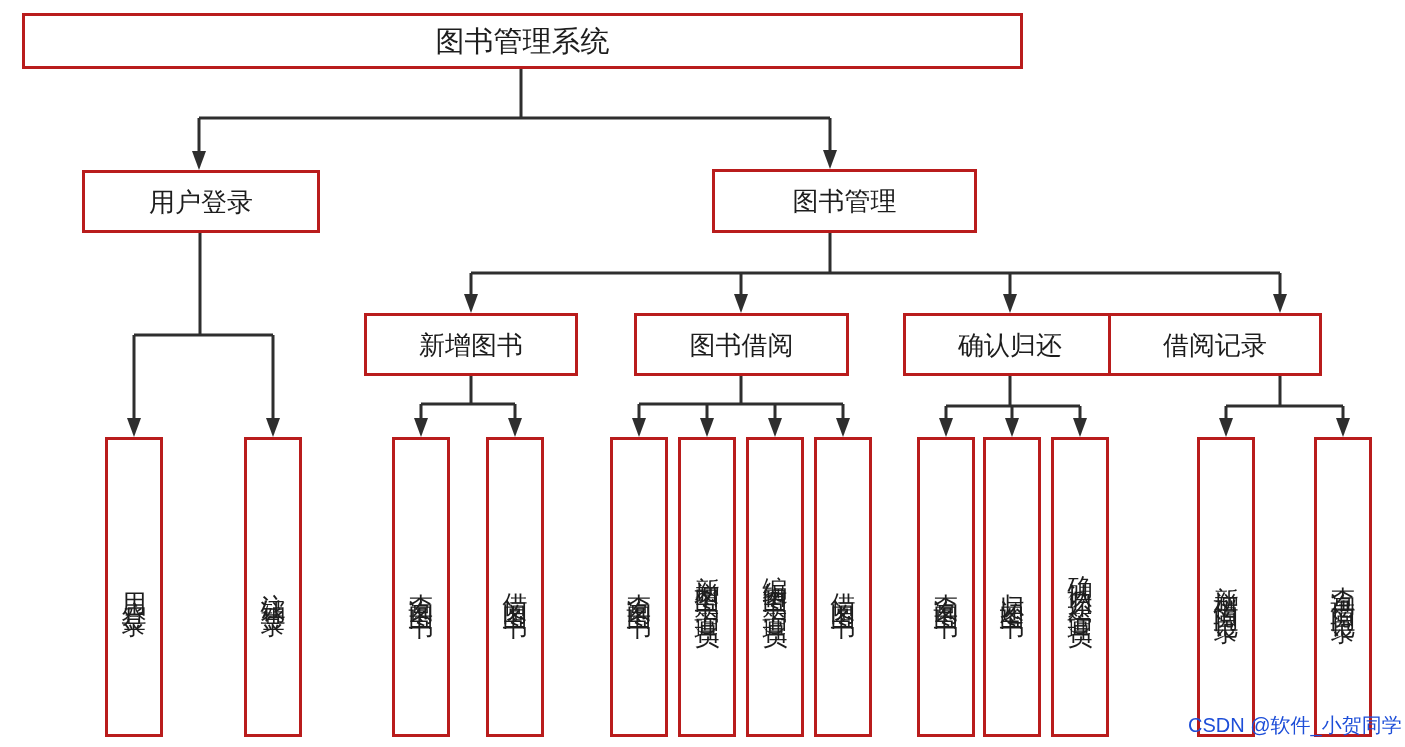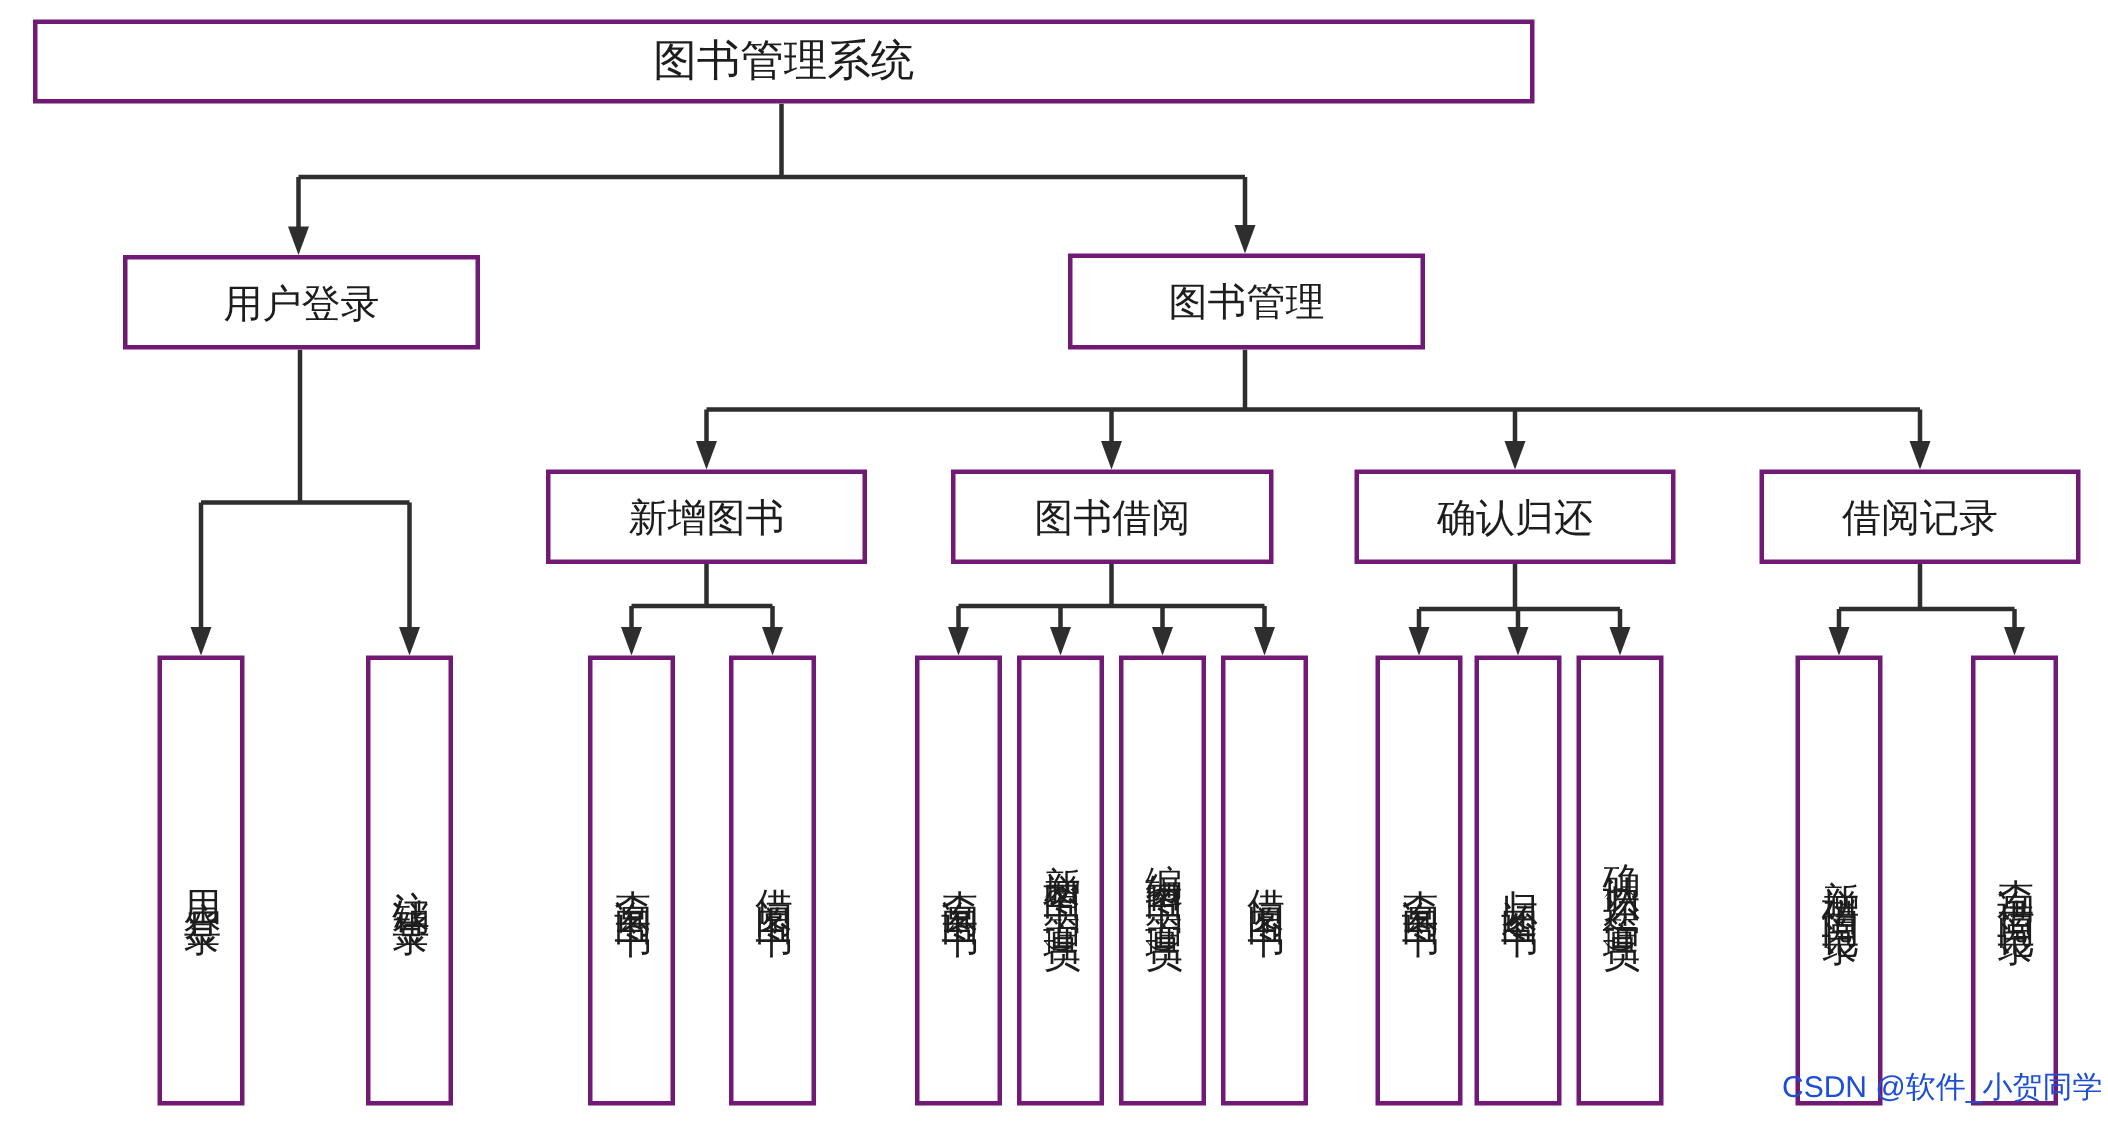--- a/index.html
+++ b/index.html
@@ -16,21 +16,21 @@
     position: absolute;
     left: 0; top: 0;
     width: 1405px;
     height: 747px;
   }
   .connectors path { stroke: #2e2e2e; stroke-width: 3; fill: none; }
   .connectors polygon { fill: #2e2e2e; stroke: none; }
   .node {
     position: absolute;
     box-sizing: border-box;
-    border: 3px solid #701a75;
+    border: 3px solid #b91c1c;
     background: #ffffff;
     display: flex;
     align-items: center;
     justify-content: center;
     text-align: left;
     font-size: 26px;
     line-height: 1;
     color: #1d1d1d;
   }
   .node.root { font-size: 29px; }
@@ -102,26 +102,26 @@
     <g>
       <path d="M1280 376 V406 M1226 406 H1343 M1226 406 V419 M1343 406 V419"></path>
       <polygon points="1219,418 1233,418 1226,437"></polygon>
       <polygon points="1336,418 1350,418 1343,437"></polygon>
     </g>
   </svg>
 
   <div class="node root" style="left:22px; top:13px; width:1001px; height:56px;">图书管理系统</div>
 
   <div class="node" style="left:82px; top:170px; width:238px; height:63px;">用户登录</div>
-  <div class="node" style="left:712px; top:169px; width:238px; height:64px;">图书管理</div>
+  <div class="node" style="left:712px; top:169px; width:265px; height:64px;">图书管理</div>
 
   <div class="node" style="left:364px; top:313px; width:214px; height:63px;">新增图书</div>
   <div class="node" style="left:634px; top:313px; width:215px; height:63px;">图书借阅</div>
   <div class="node" style="left:903px; top:313px; width:214px; height:63px;">确认归还</div>
-  <div class="node" style="left:1173px; top:313px; width:214px; height:63px;">借阅记录</div>
+  <div class="node" style="left:1108px; top:313px; width:214px; height:63px;">借阅记录</div>
 
   <div class="node v" style="left:105px; top:437px; width:58px; height:300px;">用户登录</div>
   <div class="node v" style="left:244px; top:437px; width:58px; height:300px;">注销登录</div>
 
   <div class="node v" style="left:392px; top:437px; width:58px; height:300px;">查询图书</div>
   <div class="node v" style="left:486px; top:437px; width:58px; height:300px;">借阅图书</div>
 
   <div class="node v" style="left:610px; top:437px; width:58px; height:300px;">查询图书</div>
   <div class="node v" style="left:678px; top:437px; width:58px; height:300px;">新增图书（管理员）</div>
   <div class="node v" style="left:746px; top:437px; width:58px; height:300px;">编辑图书（管理员）</div>

